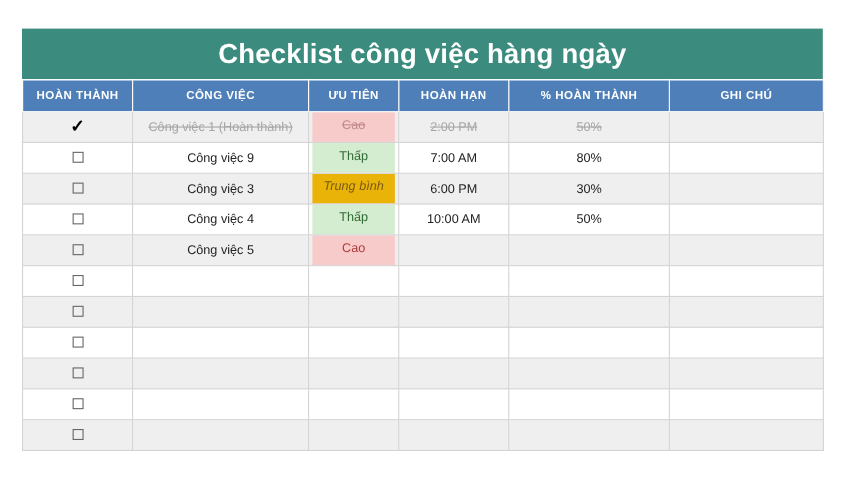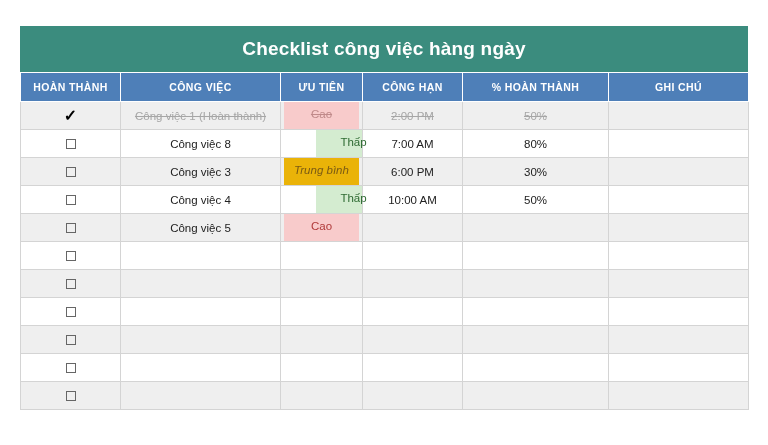--- a/index.html
+++ b/index.html
@@ -16,21 +16,21 @@
     top: 26px;
     width: 728px;
   }
   .title-bar {
     background: #3b8c7e;
     color: #ffffff;
     height: 46px;
     display: flex;
     align-items: center;
     justify-content: center;
-    font-size: 19px;
+    font-size: 25px;
     font-weight: bold;
     letter-spacing: 0.2px;
   }
   table.checklist {
     border-collapse: collapse;
     width: 728px;
     table-layout: fixed;
   }
   table.checklist th {
     background: #4e7fb8;
@@ -89,21 +89,20 @@
     height: 100%;
     line-height: 25px;
   }
   .prio-cao {
     background: #f8cbcb;
     color: #b03a3a;
   }
   .prio-thap {
     background: #d4ecd0;
     color: #2f6b33;
-    margin-left: 32px;
   }
   .prio-tb {
     background: #eab308;
     color: #7a5a14;
     font-style: italic;
   }
   .prio-cao-done {
     background: #f8cbcb;
     color: #c08a8a;
     text-decoration: line-through;
@@ -133,39 +132,39 @@
       <col class="c-prio">
       <col class="c-due">
       <col class="c-pct">
       <col class="c-note">
     </colgroup>
     <thead>
       <tr>
         <th>HOÀN THÀNH</th>
         <th>CÔNG VIỆC</th>
         <th>ƯU TIÊN</th>
-        <th>CÔNG HẠN</th>
+        <th>HOÀN HẠN</th>
         <th>% HOÀN THÀNH</th>
         <th>GHI CHÚ</th>
       </tr>
     </thead>
     <tbody>
         <tr class="band">
           <td class="done-cell"><span class="tick">✓</span></td>
           <td><span class="strike">Công việc 1 (Hoàn thành)</span></td>
           <td class="prio-host">
             <span class="prio prio-cao-done">Cao</span>
           </td>
           <td><span class="strike">2:00 PM</span></td>
           <td><span class="strike">50%</span></td>
           <td></td>
         </tr>
         <tr class="plain">
           <td class="done-cell"><span class="checkbox"></span></td>
-          <td><span>Công việc 8</span></td>
+          <td><span>Công việc 9</span></td>
           <td class="prio-host">
             <span class="prio prio-thap">Thấp</span>
           </td>
           <td><span>7:00 AM</span></td>
           <td><span>80%</span></td>
           <td></td>
         </tr>
         <tr class="band">
           <td class="done-cell"><span class="checkbox"></span></td>
           <td><span>Công việc 3</span></td>

